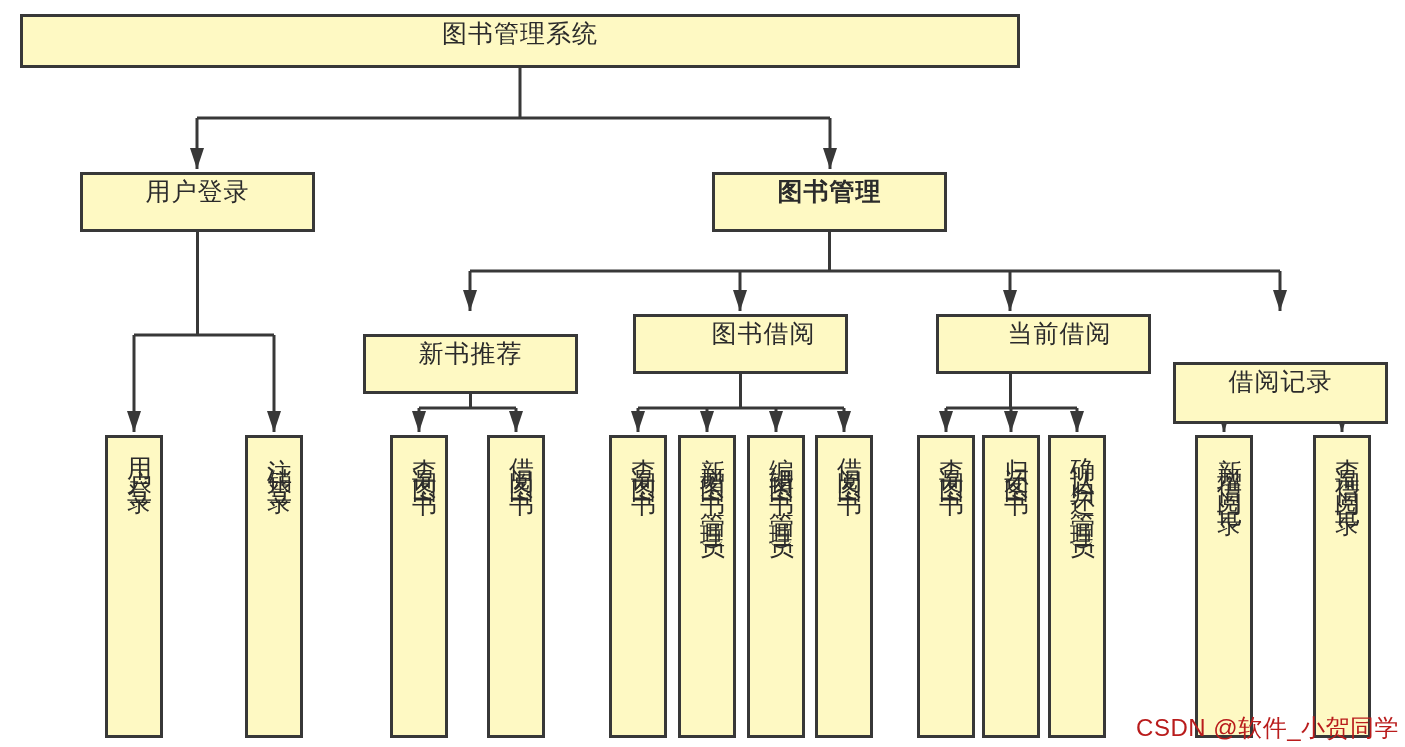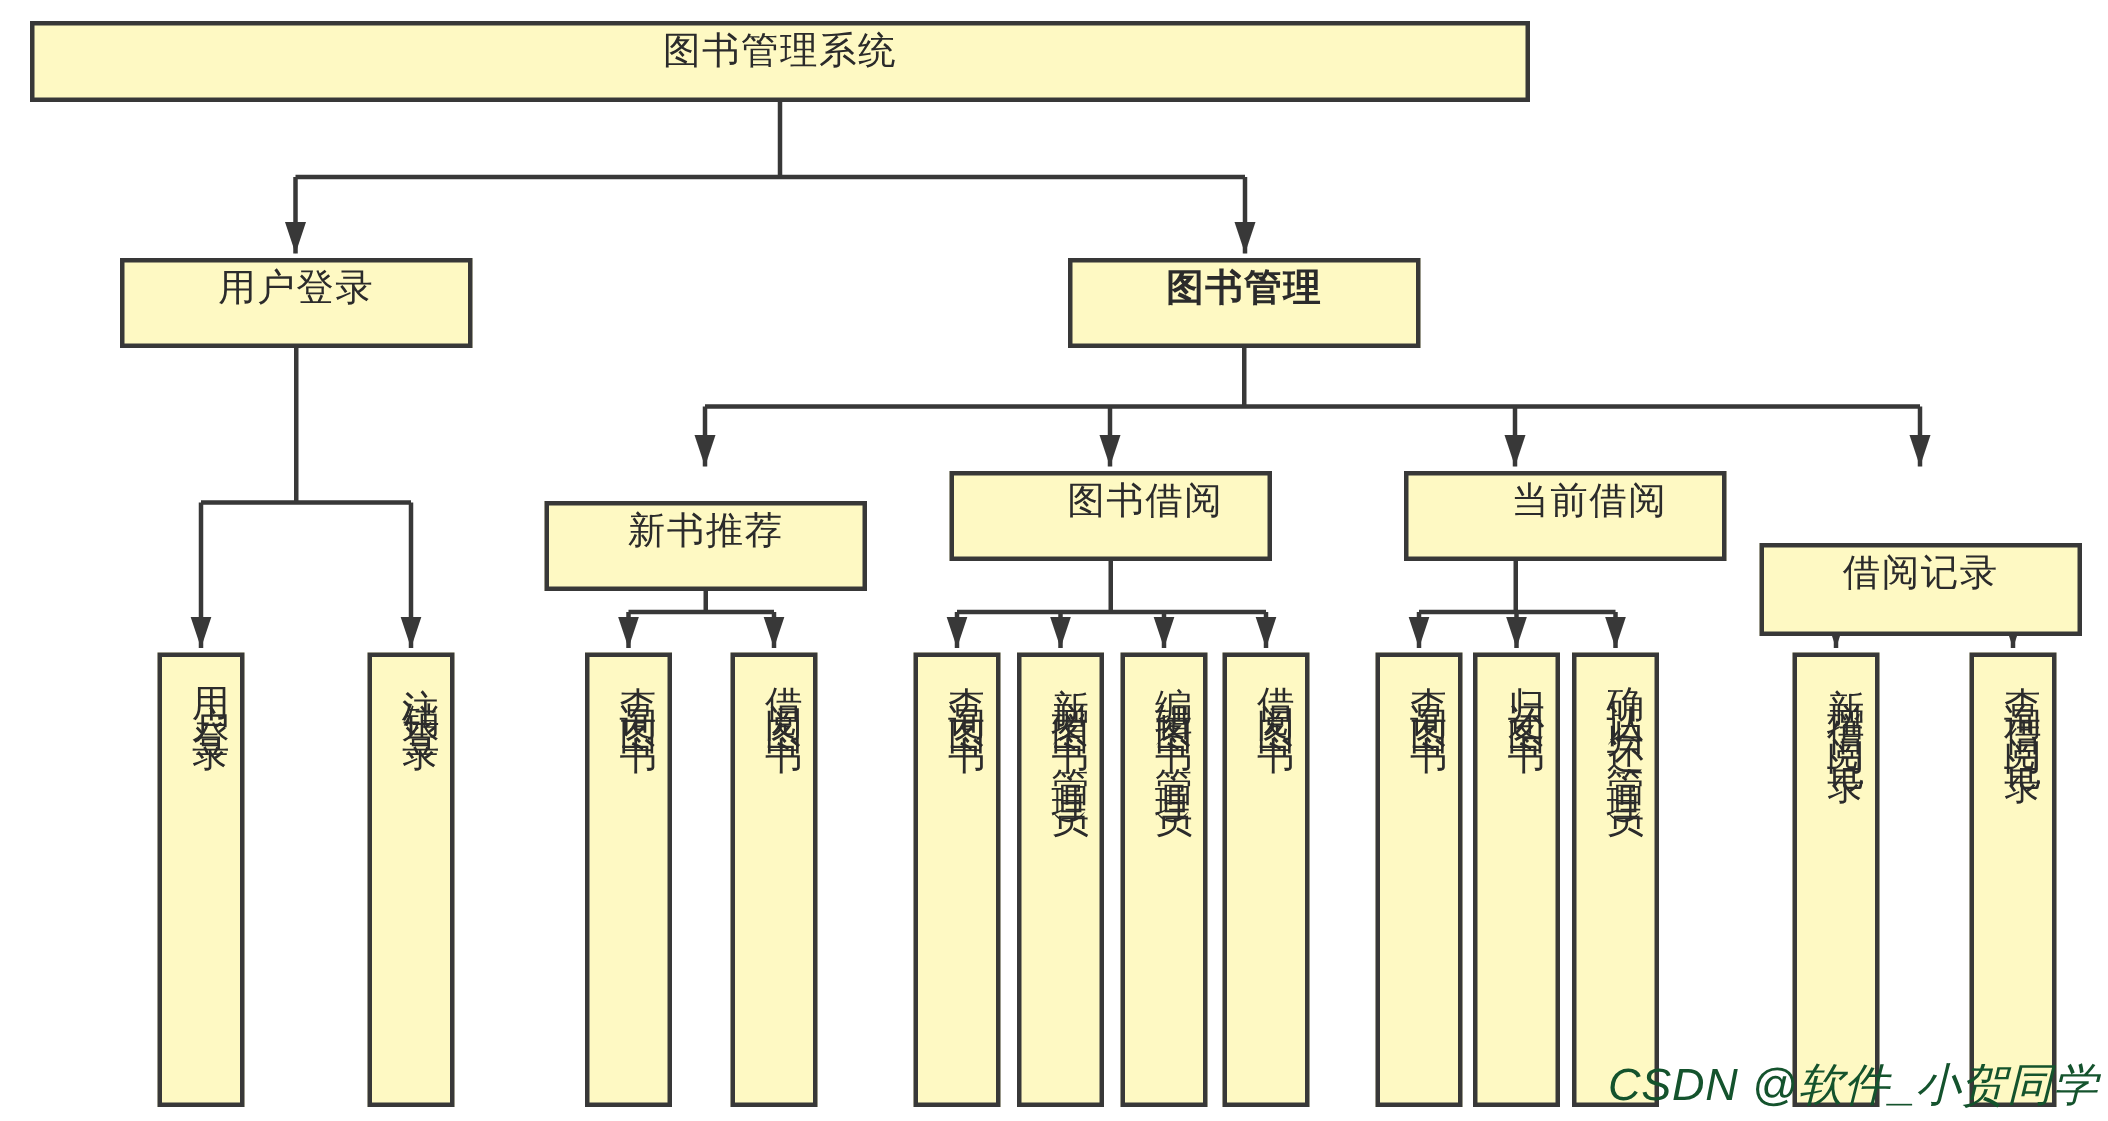--- a/index.html
+++ b/index.html
@@ -43,25 +43,24 @@
     writing-mode: vertical-lr;
     text-orientation: mixed;
     letter-spacing: 11px;
     line-height: 1;
     padding-block-start: 11px; 
   }
   .watermark {
     position: absolute;
     right: 6px;
     bottom: 3px;
-    font-size: 30px;
-    color: #14532d;
+    font-size: 24px;
+    color: #b91c1c;
     letter-spacing: 0.5px;
     white-space: nowrap;
-    font-style: italic;
   }
 </style>
 </head>
 <body>
 
 <div class="canvas">
 
   <svg class="connectors" viewBox="0 0 1405 747" xmlns="http://www.w3.org/2000/svg">
     <defs>
       <marker id="arw" markerUnits="userSpaceOnUse" markerWidth="22" markerHeight="16" viewBox="0 0 22 16" refX="21" refY="8" orient="auto">

